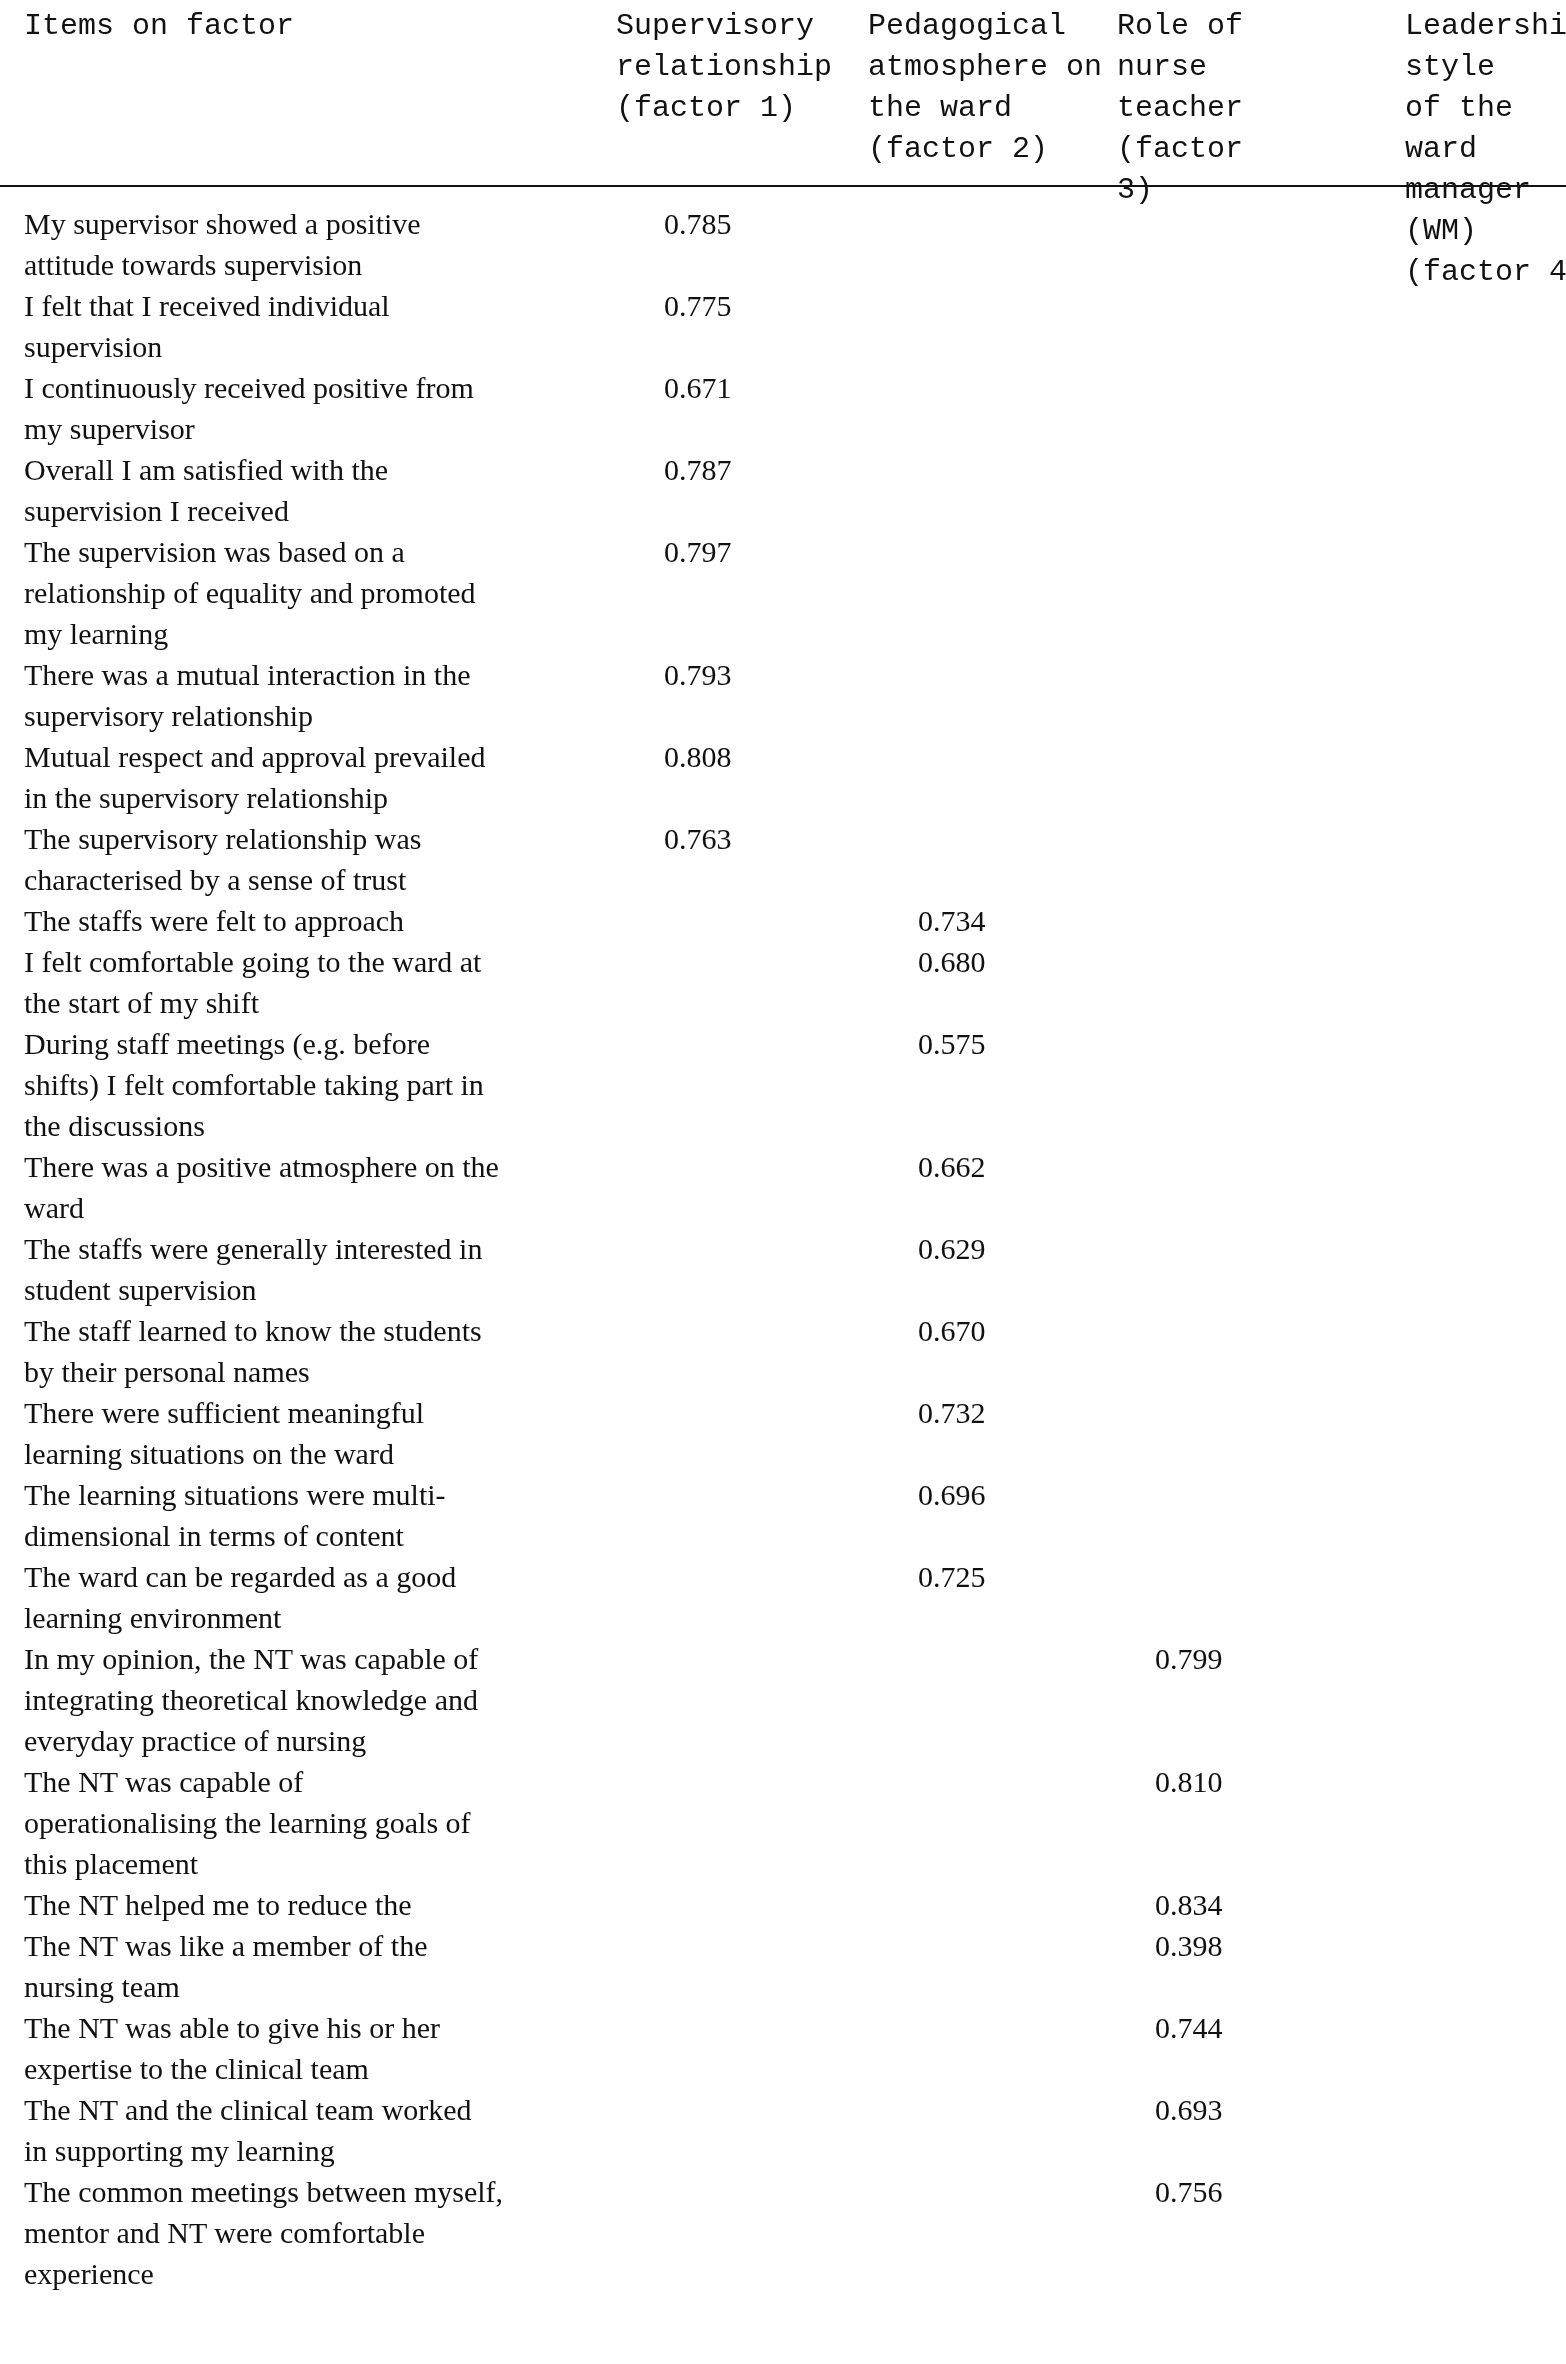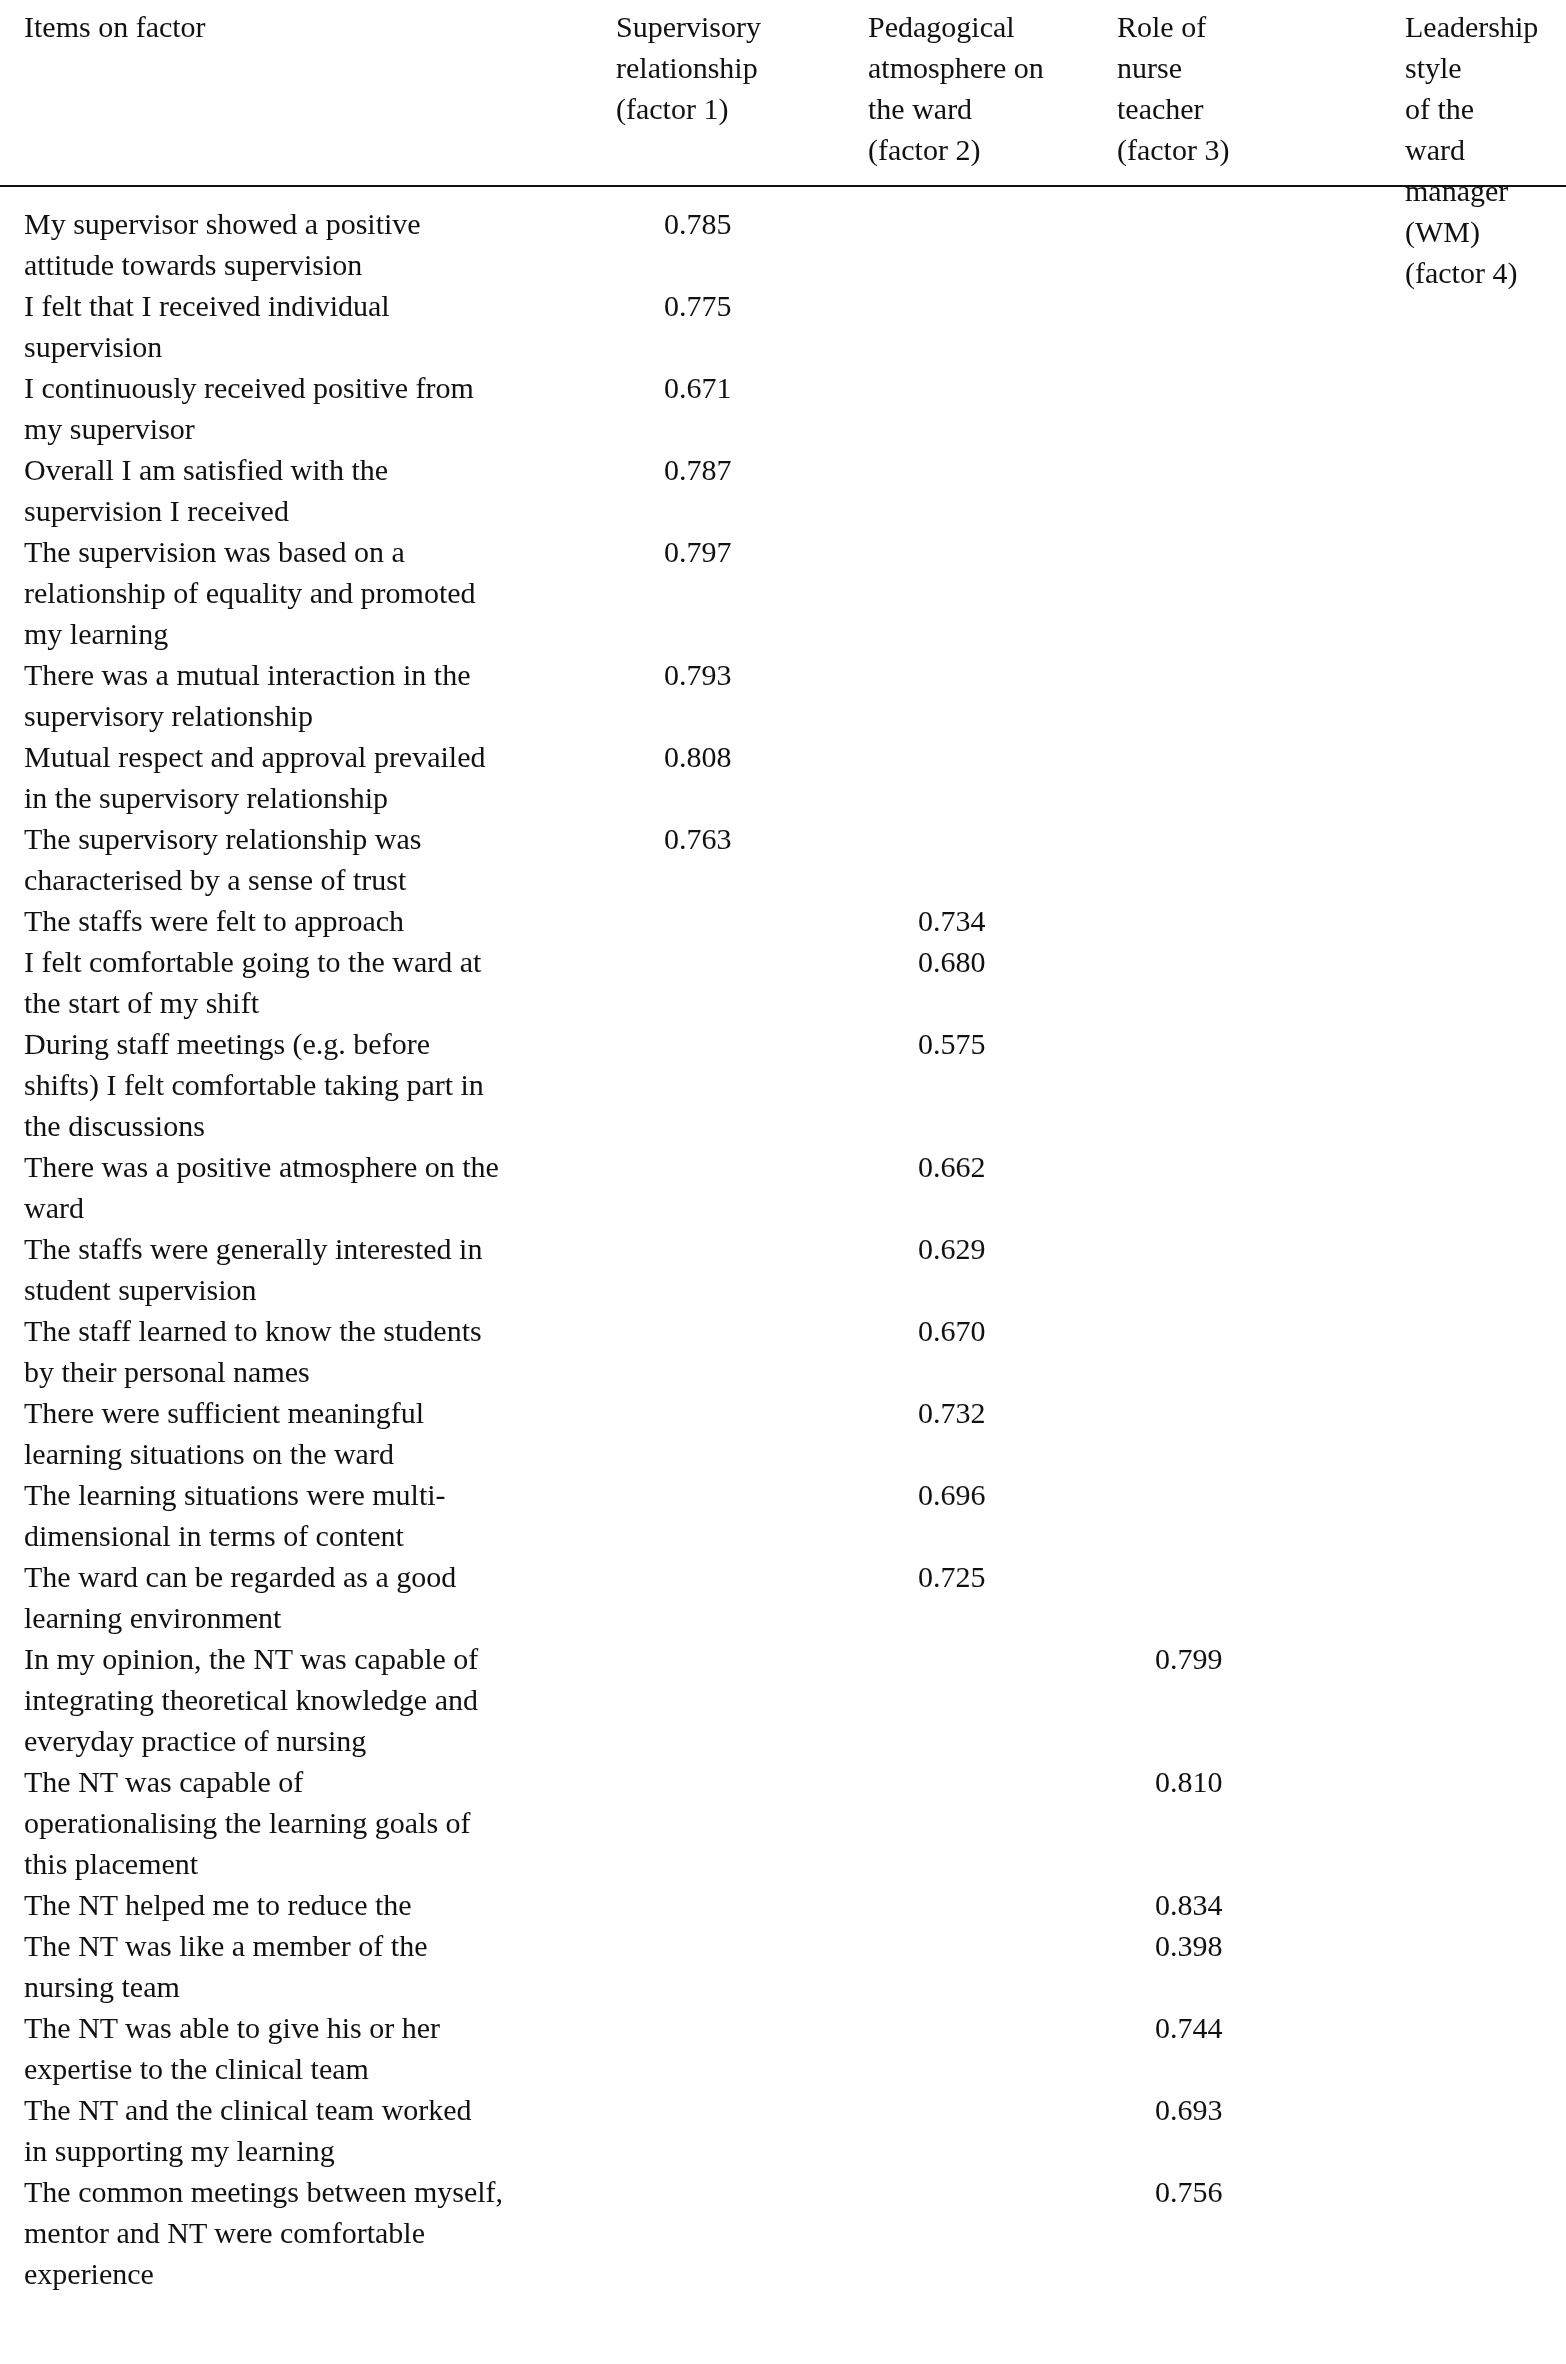--- a/index.html
+++ b/index.html
@@ -4,21 +4,21 @@
 <style>
   html, body { margin: 0; padding: 0; background: #ffffff; }
   body {
     width: 1566px; height: 2364px; overflow: hidden; position: relative;
     font-family: "Liberation Serif", "DejaVu Serif", serif;
     color: #111111;
     font-size: 30px;
     line-height: 41px;
   }
   .header {
-    position: absolute; left: 0; top: 6px; width: 1258px; height: 178px;
+    position: absolute; left: 0; top: 6px; width: 1258px; height: 178px; font-family: Liberation Mono, monospace;
   }
   .hcell { position: absolute; top: 0; white-space: pre-line; }
   .h0 { left: 24px; }
   .h1 { left: 616px; }
   .h2 { left: 868px; }
   .h3 { left: 1117px; }
   .h4 { left: 1405px; }
   .rule {
     position: absolute; left: 0; top: 185px; width: 1566px; height: 2px; background: #111111;
   }

